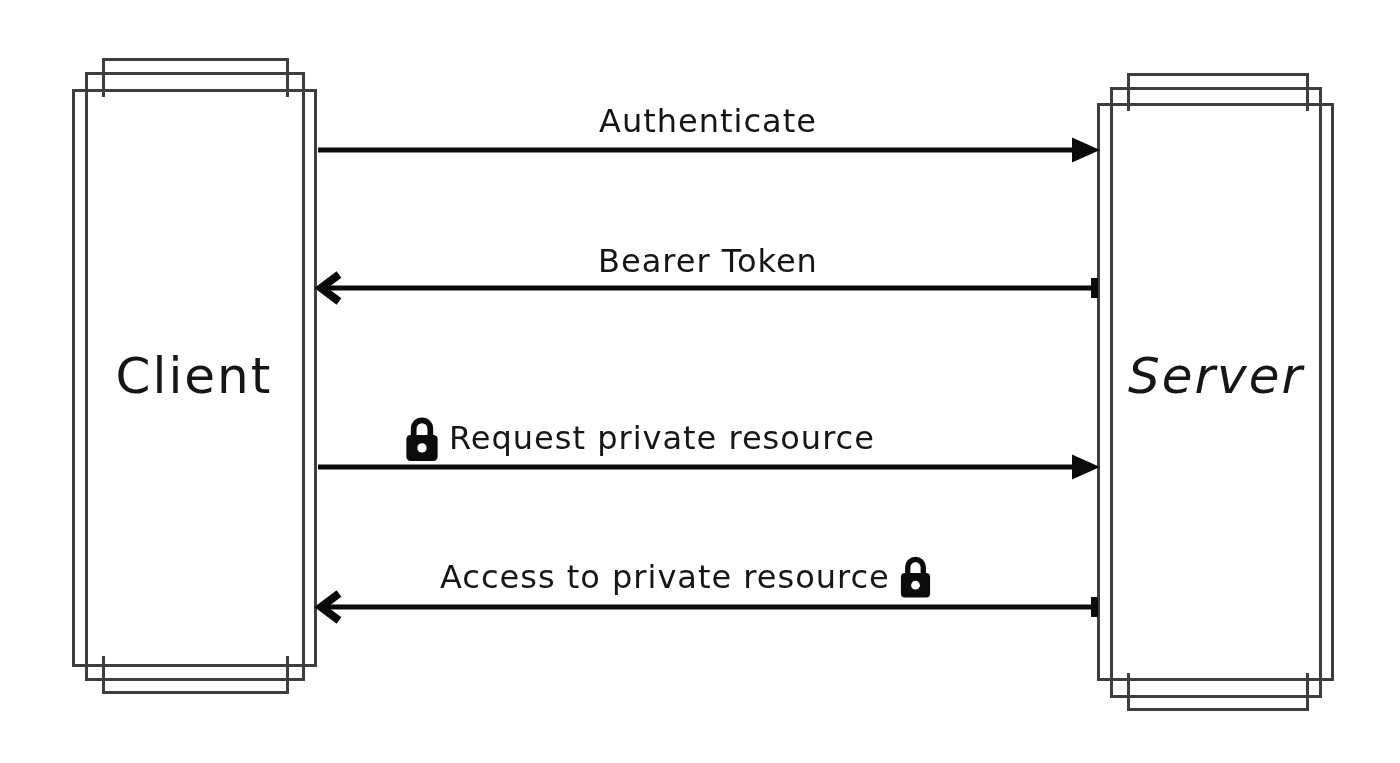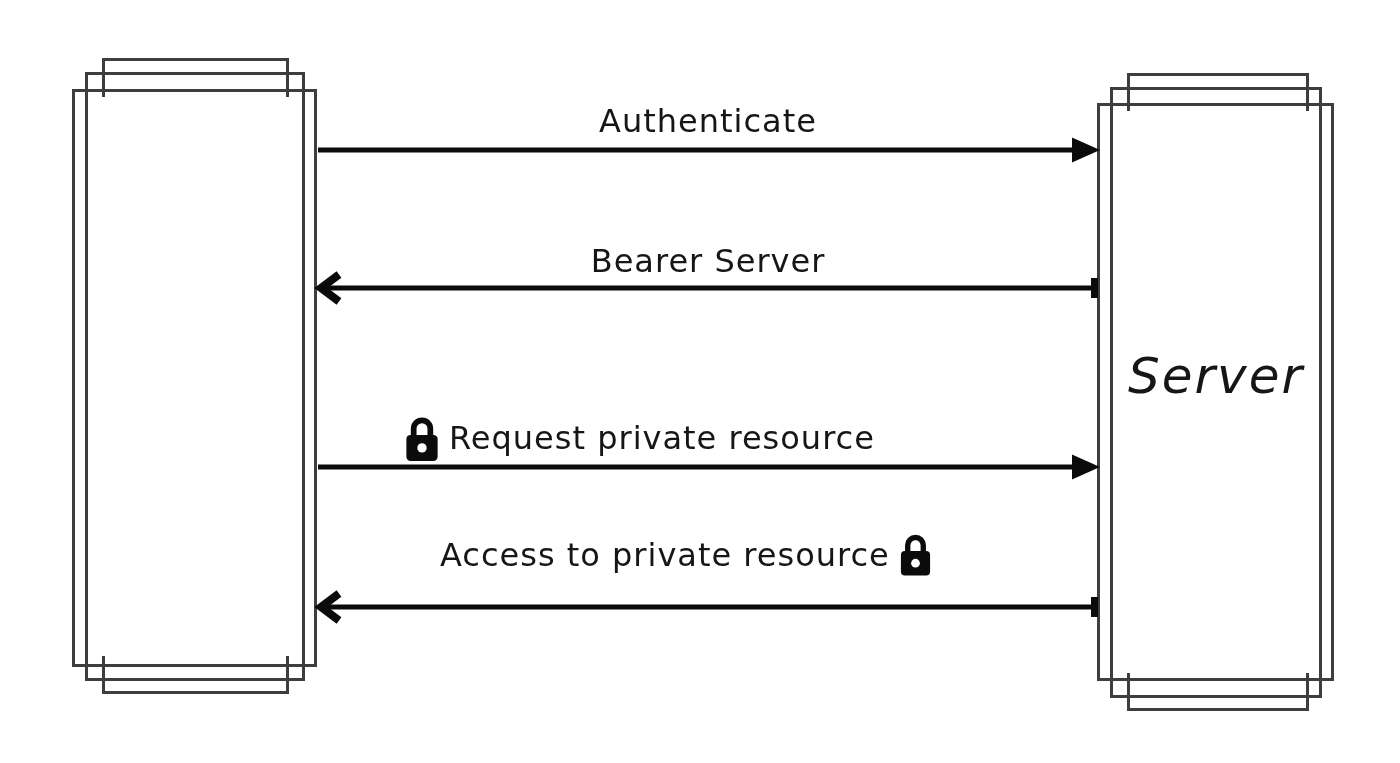--- a/index.html
+++ b/index.html
@@ -43,21 +43,21 @@
     display: flex;
     align-items: center;
     gap: 8px;
   }
   .msg-centered { transform: translate(-50%, -50%); justify-content: center; }
   .msg-left     { transform: translateY(-50%); text-align: right; }
 
   .msg1-pos { left: 708px; top: 121px; }
   .msg2-pos { left: 708px; top: 261px; }
   .msg3-pos { left: 403px; top: 438px; }
-  .msg4-pos { left: 440px; top: 554px; }
+  .msg4-pos { left: 440px; top: 576px; }
 
   .lock-icon {
     display: block;
     flex: 0 0 auto;
   }
 </style>
 </head>
 <body>
 
 <div class="canvas">
@@ -94,29 +94,30 @@
       <polygon points="1100,467 1072,454.5 1072,479.5" fill="#0b0b0b"></polygon>
     </g>
 
     <g>
       <line x1="327" y1="607" x2="1094" y2="607" stroke="#0b0b0b" stroke-width="5"></line>
       <polyline points="339,593.5 321,607 339,620.5" stroke="#0b0b0b" stroke-width="8" fill="none"></polyline>
       <rect x="1091" y="597" width="7" height="20" fill="#0b0b0b"></rect>
     </g>
   </svg>
 
+  <div class="participant-label client-pos">Client</div>
 
   <div class="participant-label server-pos">Server</div>
 
   <div class="message-label msg-centered msg1-pos">
     <span>Authenticate</span>
   </div>
 
   <div class="message-label msg-centered msg2-pos">
-    <span>Bearer Server</span>
+    <span>Bearer Token</span>
   </div>
 
   <div class="message-label msg-left msg3-pos">
     <svg class="lock-icon" width="38" height="50" viewBox="0 0 36 48">
       <path d="M10 24 V15 a8 8 0 0 1 16 0 V24" stroke="#0b0b0b" stroke-width="5.5" fill="none"></path>
       <rect x="3" y="21" width="30" height="25" rx="4" fill="#0b0b0b"></rect>
       <circle cx="18" cy="33.5" r="4.5" fill="#ffffff"></circle>
     </svg>
     <span>Request private resource</span>
   </div>

